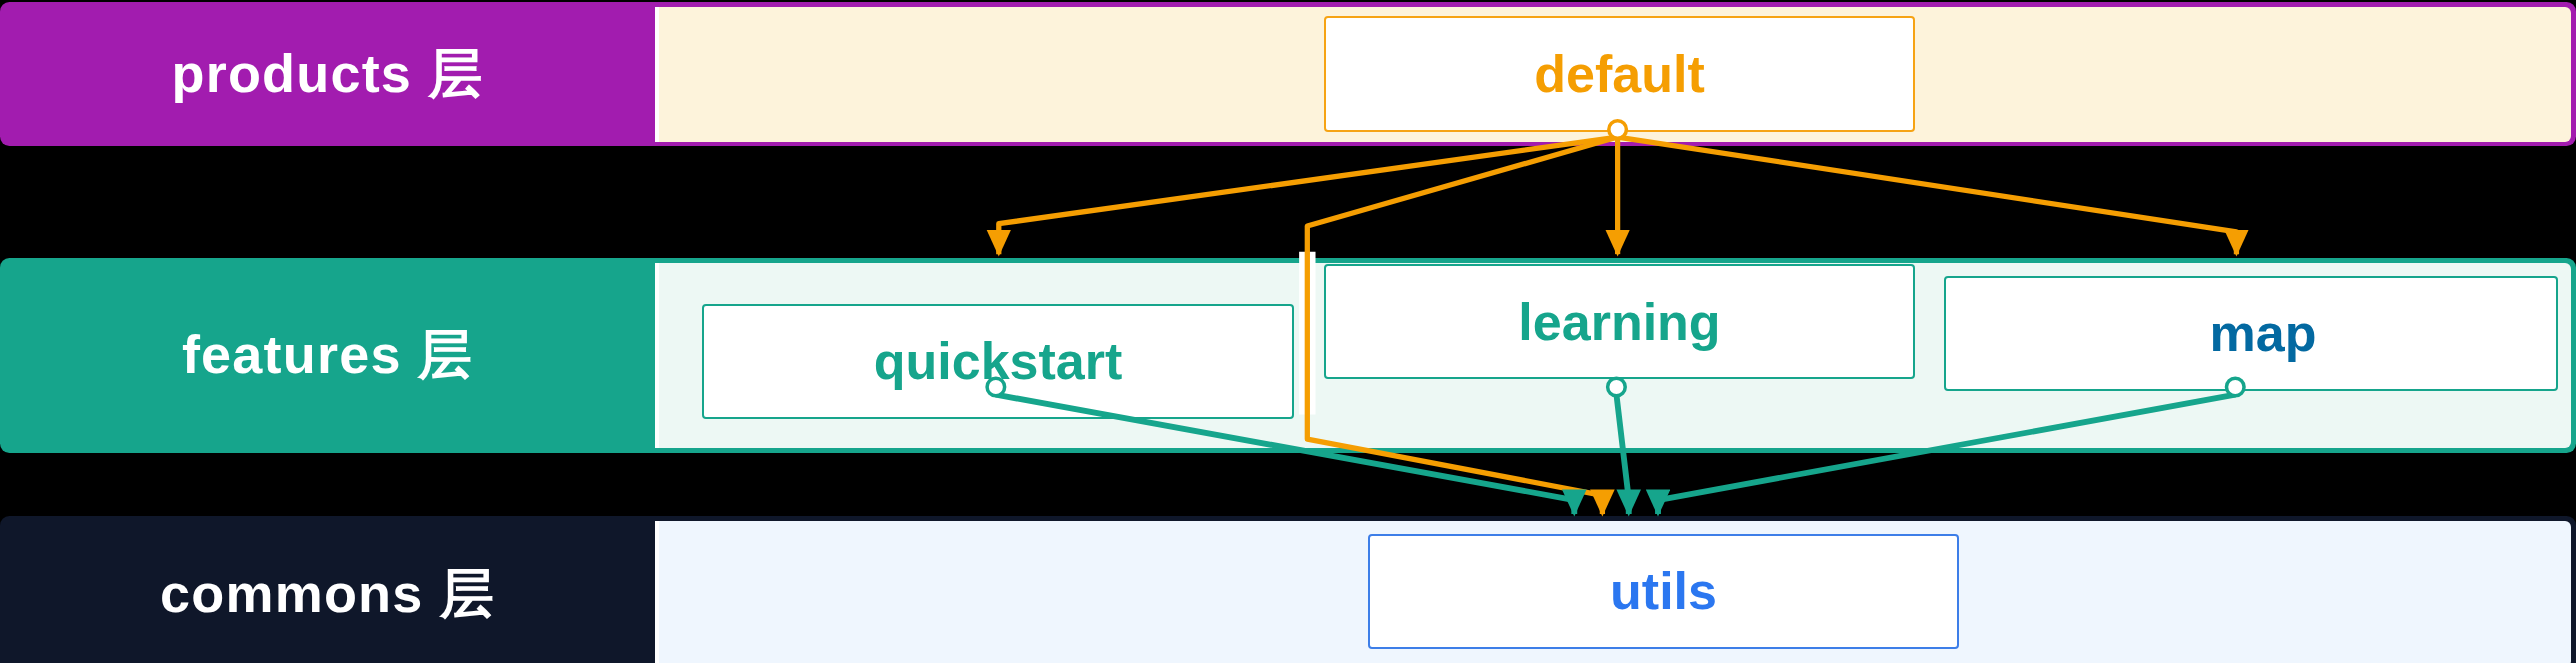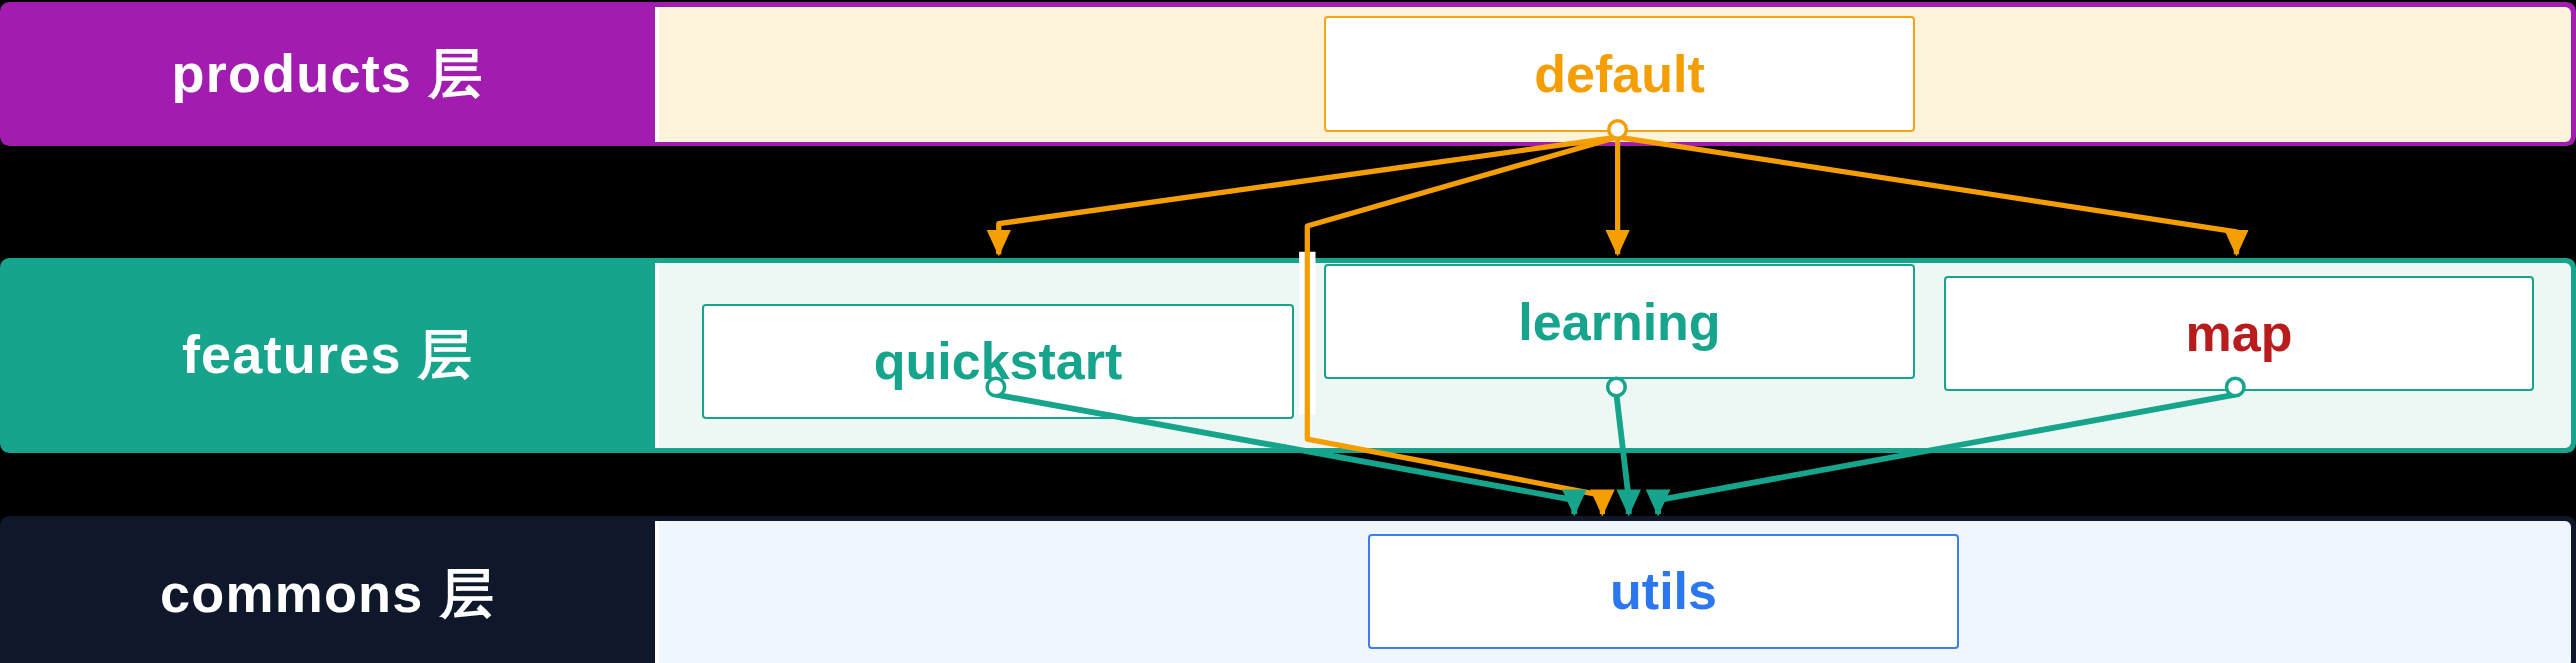--- a/index.html
+++ b/index.html
@@ -20,21 +20,21 @@
   .row-products .tint-panel{background:#FDF3DB;}
   .row-features .tint-panel{background:#EDF8F4;}
   .row-commons  .tint-panel{background:#EFF6FE;}
 
   .node-box{position:absolute;background:#FFFFFF;border-radius:4px;
     display:flex;align-items:center;justify-content:center;
     font-size:52px;font-weight:bold;}
   .b-default   {left:1324px;top:14px;width:587px;height:112px;border:2.9px solid #F6A314;color:#F59E02;}
   .b-quickstart{left:702px;top:17.6px;width:588px;height:111px;border:2.9px solid #16A58C;color:#16A58C;margin-top:28px;}
   .b-learning  {left:1324px;top:6px;width:587px;height:111px;border:2.9px solid #16A58C;color:#16A58C;}
-  .b-map       {left:1944px;top:17.6px;width:586px;height:111px;border:2.9px solid #16A58C;color:#b91c1c;}
+  .b-map       {left:1944px;top:17.6px;width:586px;height:111px;border:2.9px solid #16A58C;color:#0369a1;padding-left:24px;}
   .b-utils     {left:1324px;top:17.6px;width:587px;height:111px;border:2.9px solid #3D7EE8;color:#2B77F0;margin-left:44px;}
 
   #arrow-layer{position:absolute;left:0;top:0;width:2576px;height:664px;pointer-events:none;}
 </style>
 </head>
 <body>
 
 <div id="canvas">
 
   <div class="layer-row row-products">

